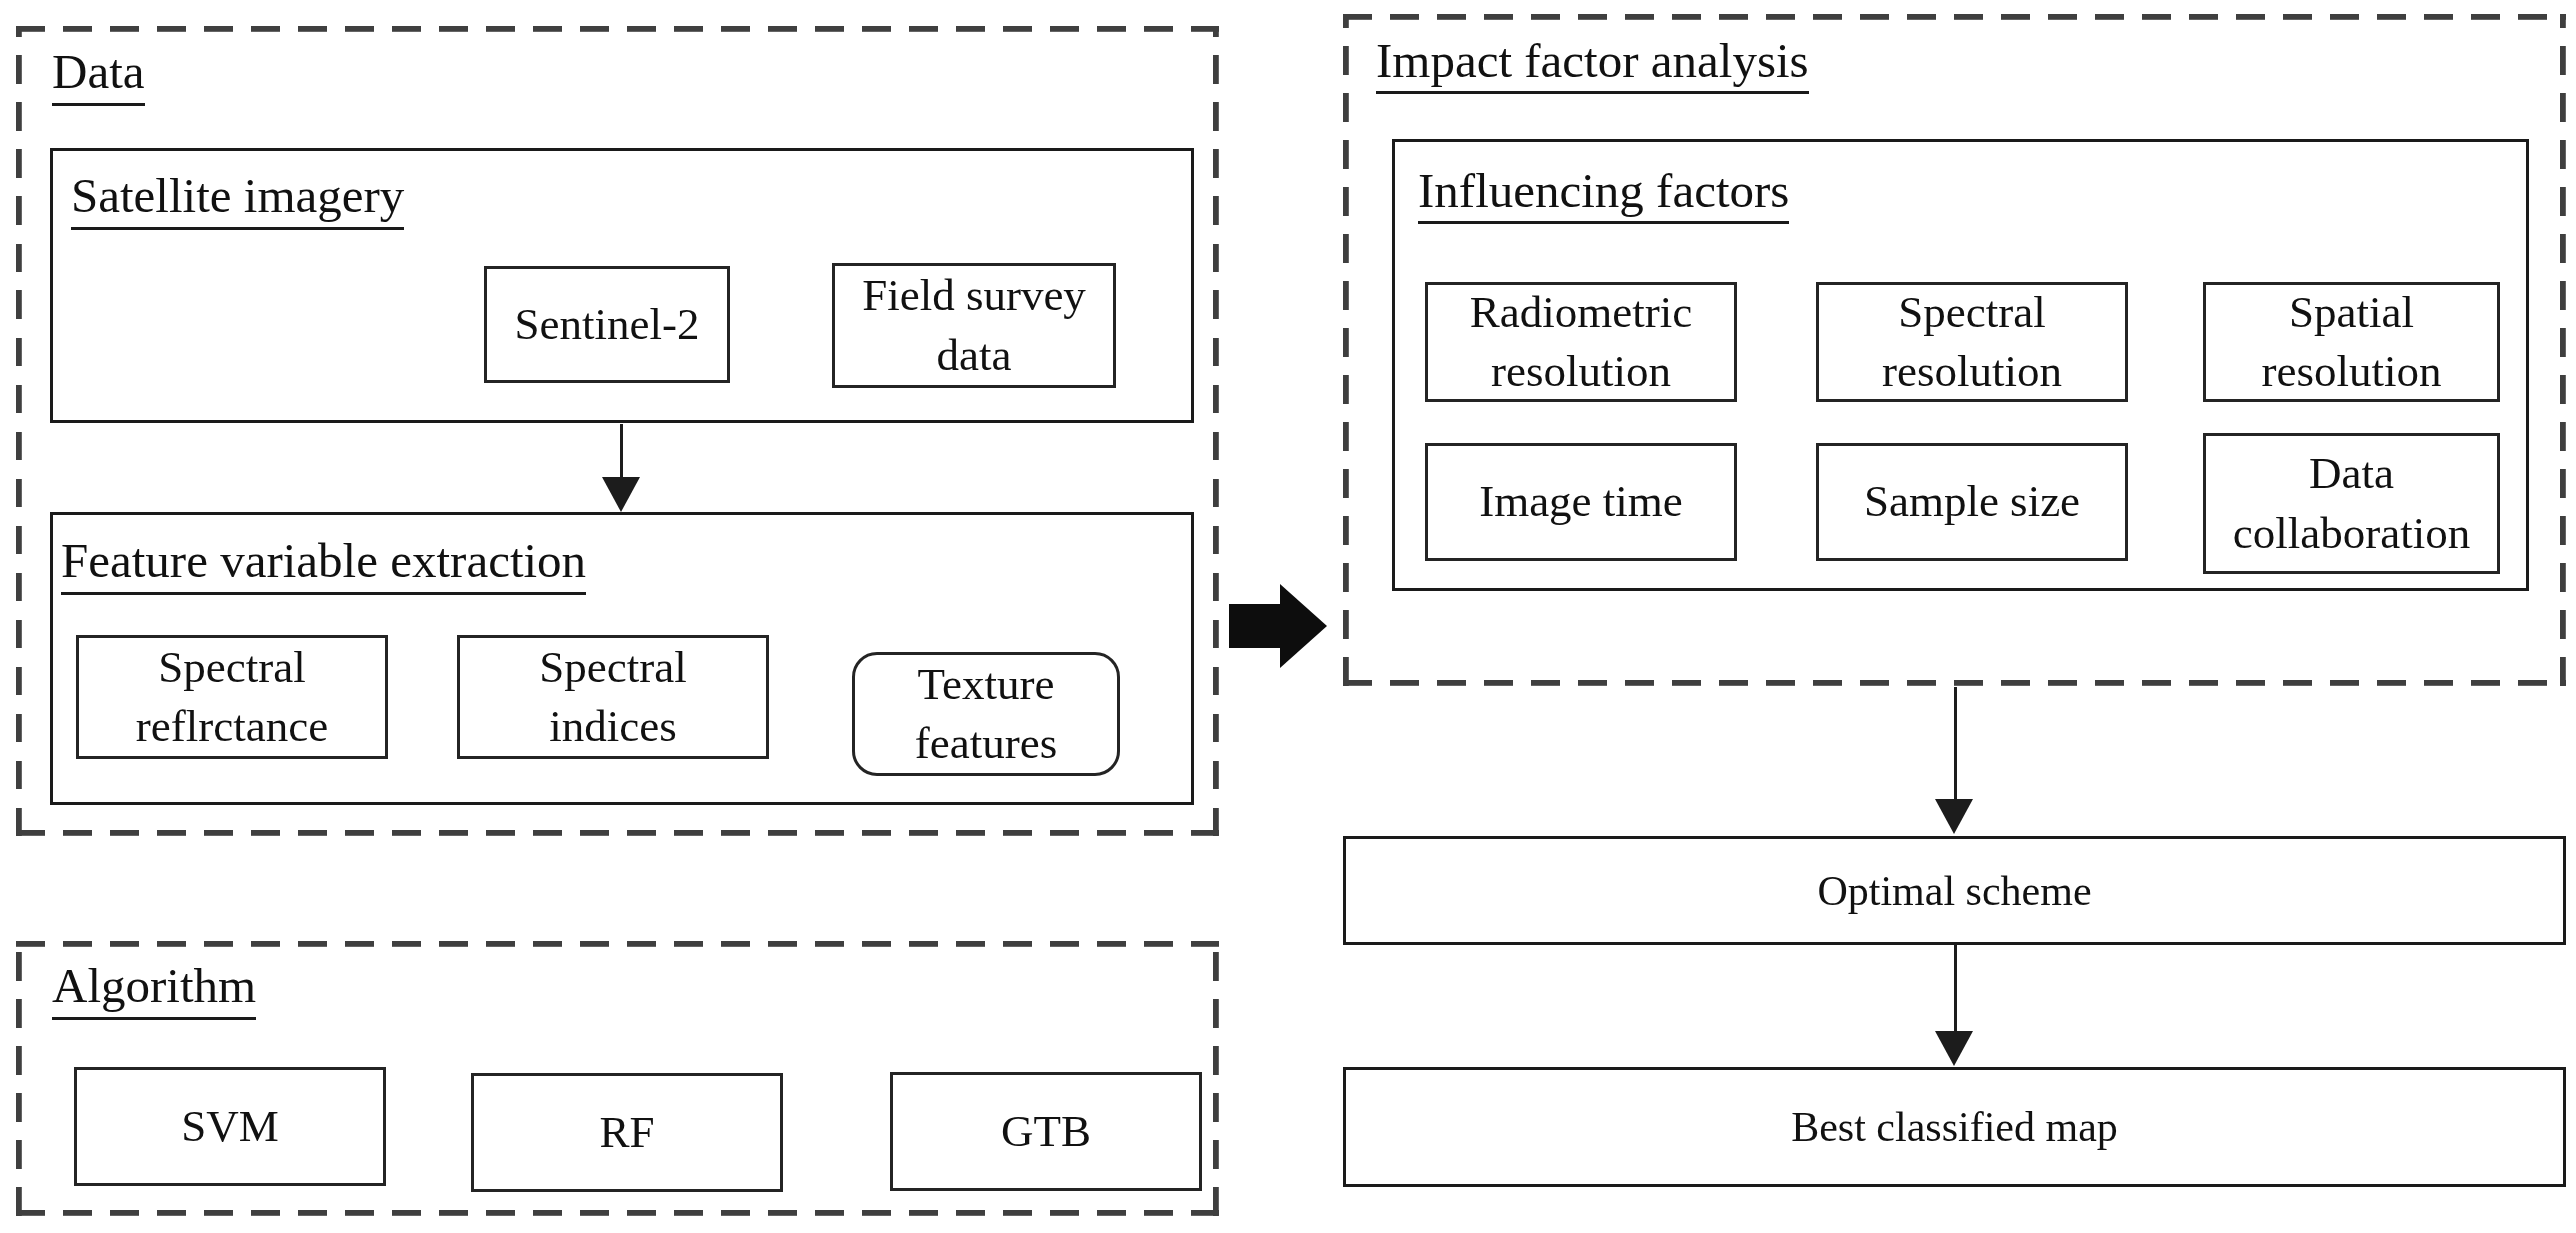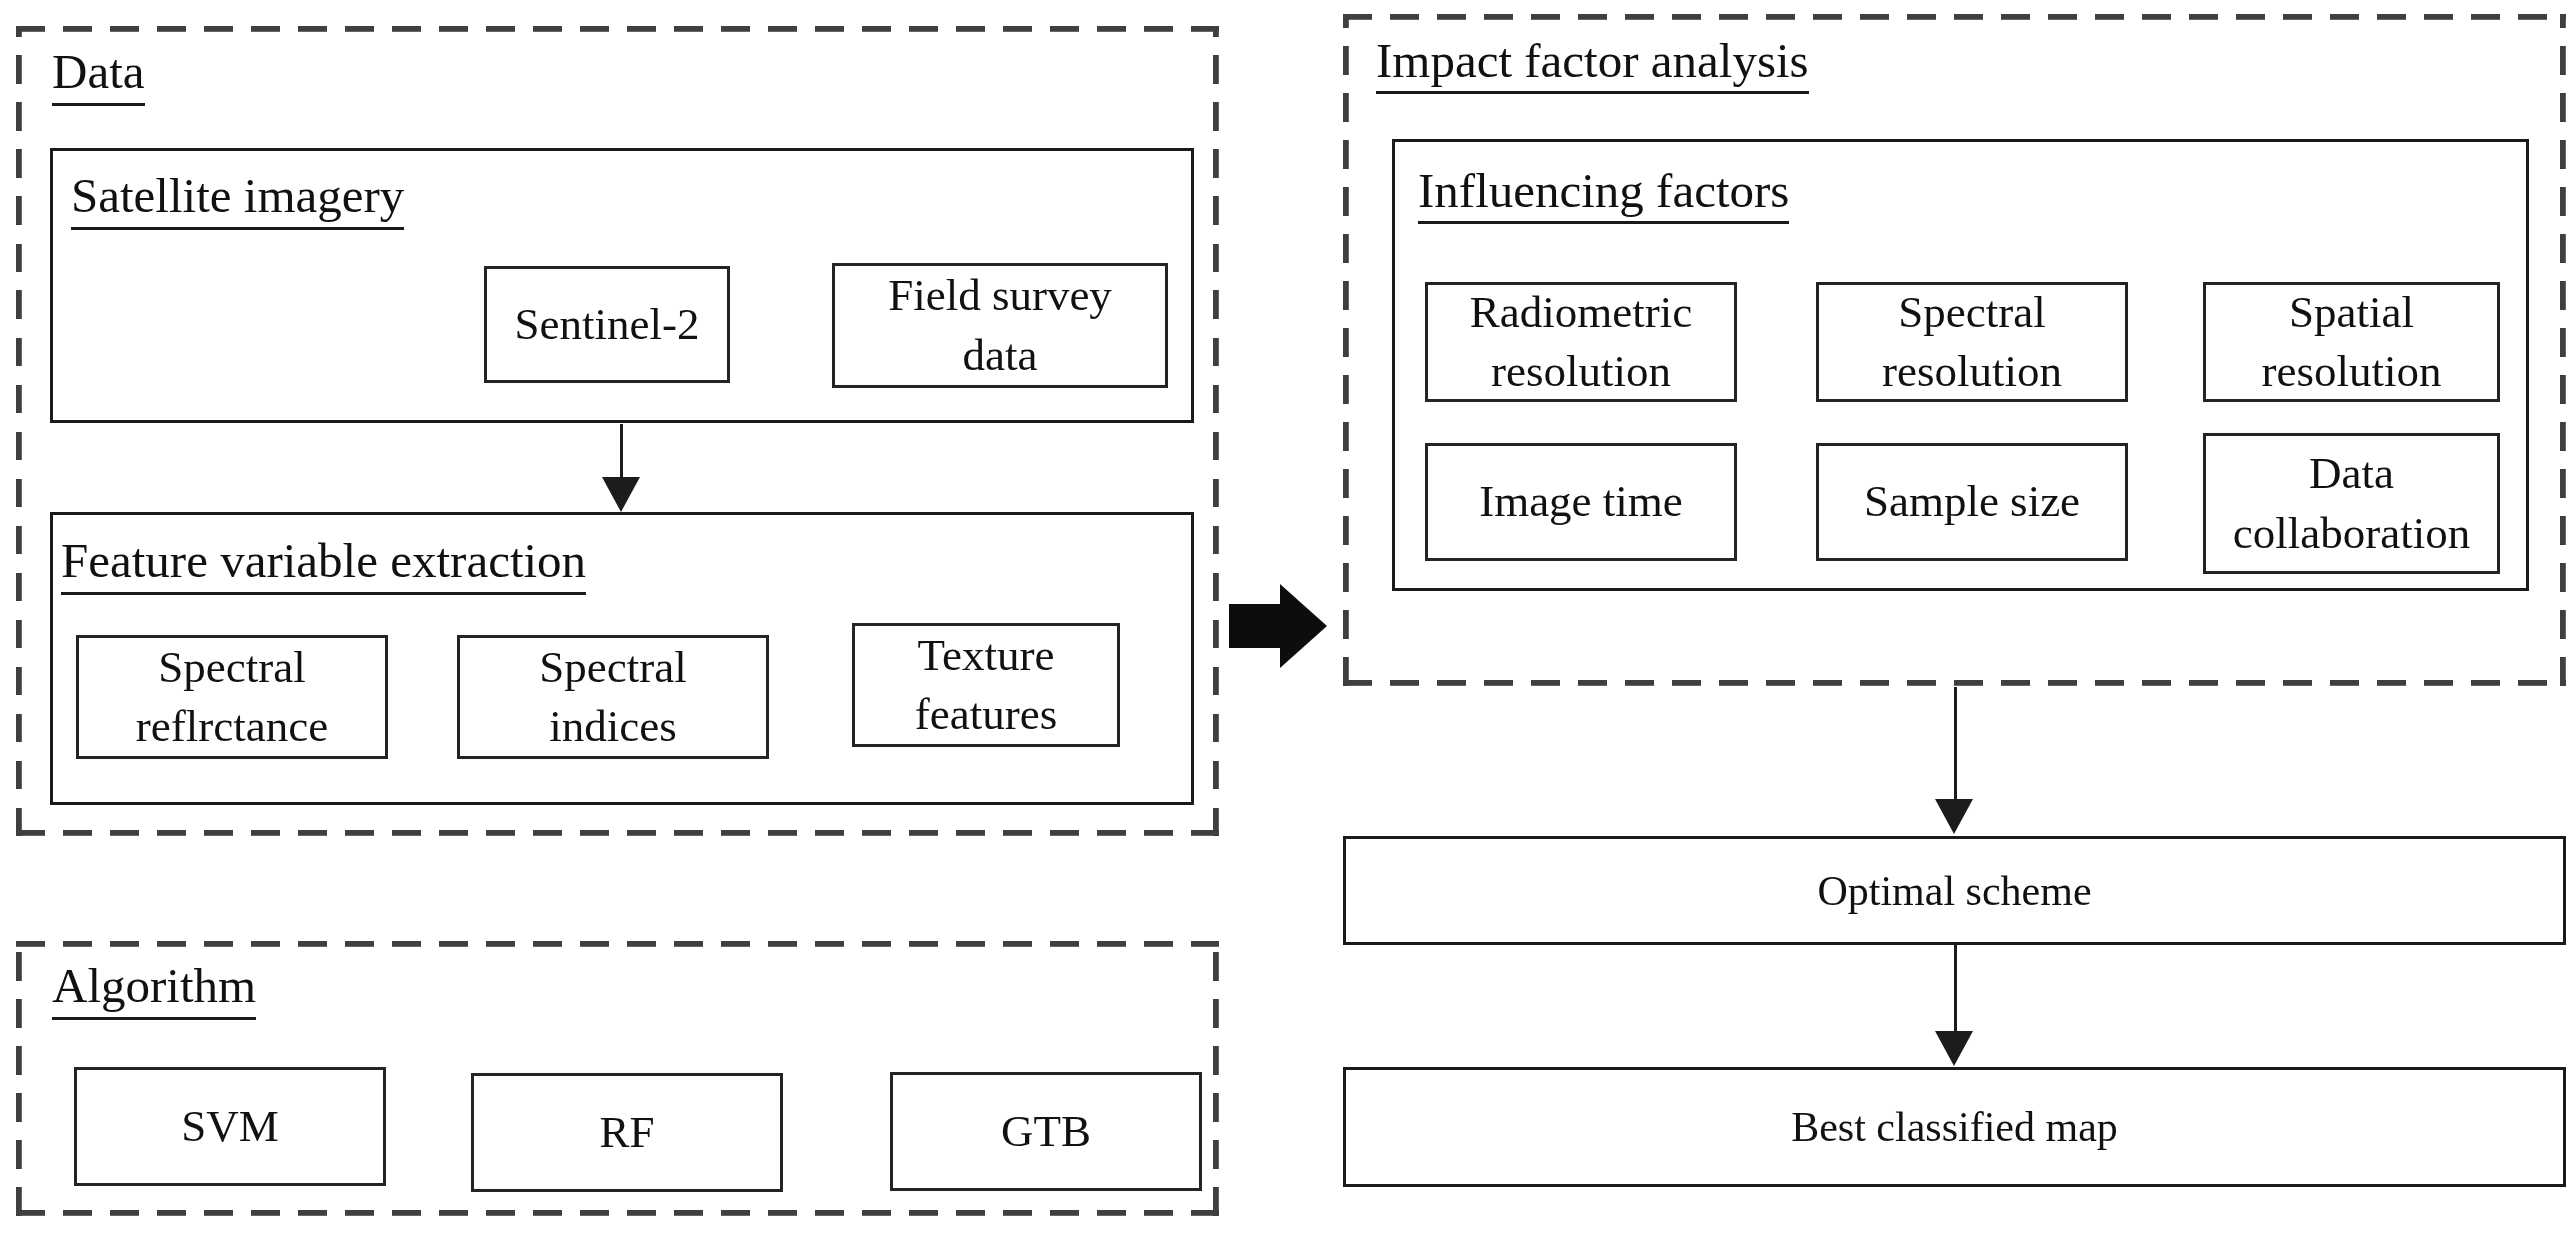--- a/index.html
+++ b/index.html
@@ -92,31 +92,31 @@
 <body>
 
 <div class="canvas">
 
   <div class="dashed-box" style="left:16px; top:26px; width:1203px; height:810px;">
     <div class="heading" style="left:36px; top:19.4px;">Data</div>
 
     <div class="solid-box" style="left:34px; top:122px; width:1144px; height:275px;">
       <div class="heading" style="left:18px; top:18px;">Satellite imagery</div>
       <div class="small-box" style="left:431px; top:115px; width:246px; height:117px;">Sentinel-2</div>
-      <div class="small-box" style="left:779px; top:112px; width:336px; height:125px;">Field survey
+      <div class="small-box" style="left:779px; top:112px; width:284px; height:125px;">Field survey
 data</div>
     </div>
 
     <div class="solid-box" style="left:34px; top:486px; width:1144px; height:293px;">
       <div class="heading" style="left:8px; top:19.4px;">Feature variable extraction</div>
       <div class="small-box" style="left:23px; top:120px; width:312px; height:124px;">Spectral
 reflrctance</div>
       <div class="small-box" style="left:404px; top:120px; width:312px; height:124px;">Spectral
 indices</div>
-      <div class="small-box" style="left:799px; top:108px; width:268px; height:124px;">Texture
+      <div class="small-box" style="left:799px; top:137px; width:268px; height:124px;border-radius:25px;">Texture
 features</div>
     </div>
   </div>
 
   <div class="vline" style="left:620px; top:424px; height:57px;"></div>
   <div class="arrowhead-down" style="left:602px; top:477px;"></div>
 
   <div class="dashed-box" style="left:16px; top:941px; width:1203px; height:275px;">
     <div class="heading" style="left:36px; top:18px;">Algorithm</div>
     <div class="small-box" style="left:58px; top:126px; width:312px; height:119px;">SVM</div>

